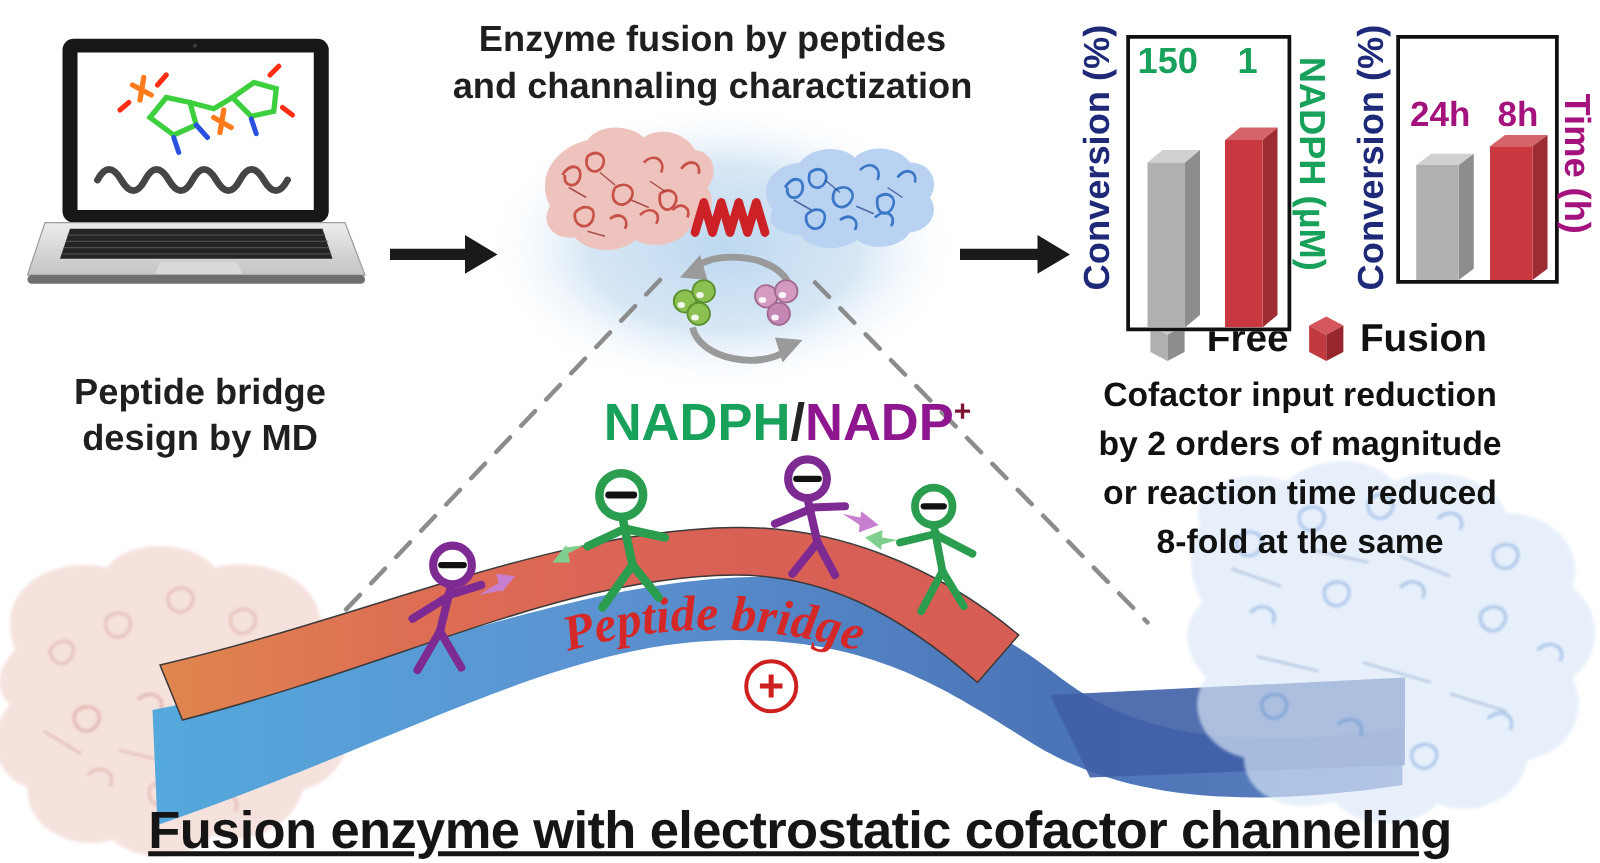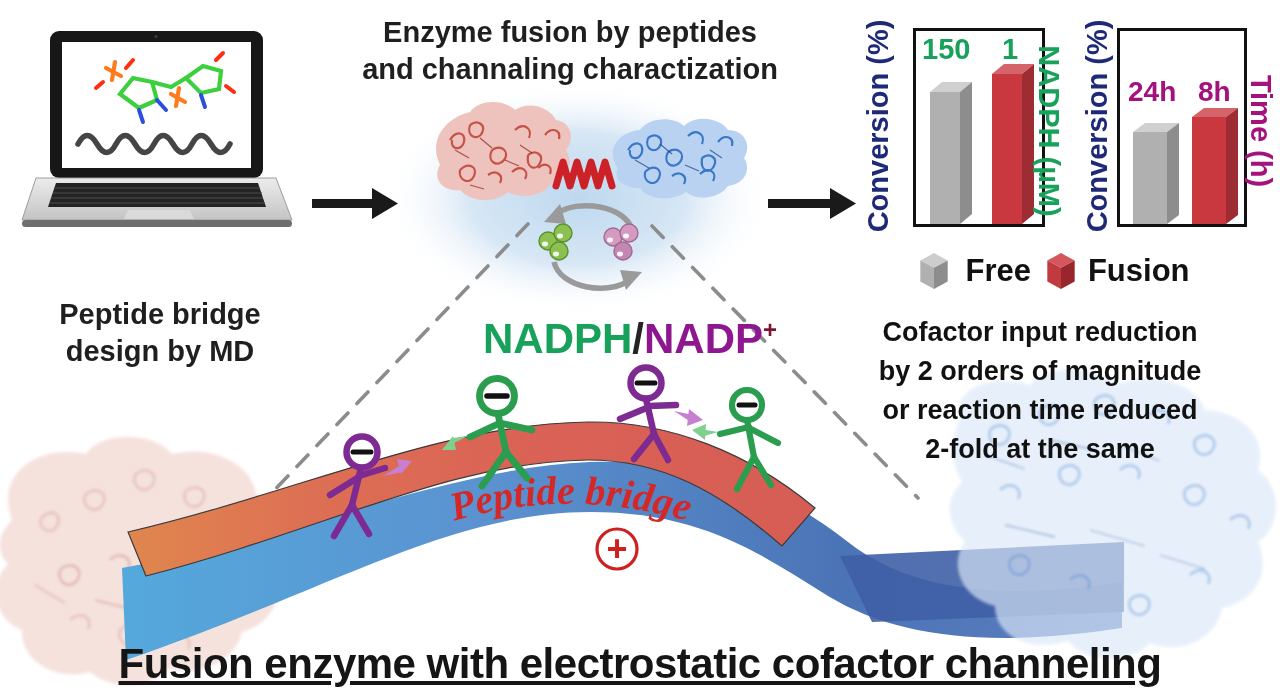--- a/index.html
+++ b/index.html
@@ -315,21 +315,21 @@
     <div>Enzyme fusion by peptides</div>
     <div>and channaling charactization</div>
   </div>
 
   <div class="abs z2 nadph-label" style="left:440px;top:308px;width:380px;text-align:center;">
     <span class="g">NADPH</span><span class="s">/</span><span class="p">NADP</span><sup>+</sup>
   </div>
 
   <div>
     <div class="abs z3 vlabel navy rot-ccw" style="left:753px;top:110px;width:250px;">Conversion (%)</div>
-    <div class="abs z3 chart-frame" style="left:901px;top:28px;width:132px;height:199px;margin-left:12px;">
+    <div class="abs z3 chart-frame" style="left:901px;top:28px;width:132px;height:237px;">
       <span class="bar-label green" style="left:6px;top:3px;">150</span>
       <span class="bar-label green" style="left:86px;top:3px;">1</span>
       <svg style="position:absolute;left:0;bottom:0;" width="126" height="193" viewBox="0 0 126 193">
         <g>
           <polygon points="14,61 26,51 56,51 44,61" fill="#d0d0d0"></polygon>
           <polygon points="44,61 56,51 56,183 44,193" fill="#8d8d8d"></polygon>
           <rect x="14" y="61" width="30" height="132" fill="#b0b0b0"></rect>
         </g>
         <g>
           <polygon points="76,43 88,33 118,33 106,43" fill="#d4646a"></polygon>
@@ -374,22 +374,22 @@
     <span style="display:flex;align-items:center;gap:9px;text-align:right;">
       <svg width="36" height="40" viewBox="0 0 34 38">
         <polygon points="17,2 30,9 17,16 4,9" fill="#d4575d"></polygon>
         <polygon points="4,9 17,16 17,36 4,29" fill="#c13a40"></polygon>
         <polygon points="30,9 17,16 17,36 30,29" fill="#97272c"></polygon>
       </svg>
       <span class="legend-label">Fusion</span>
     </span>
   </div>
 
-  <div class="abs z2 rightcap" style="left:845px;top:313px;width:390px;">
+  <div class="abs z2 rightcap" style="left:845px;top:297px;width:390px;">
     <div>Cofactor input reduction</div>
     <div>by 2 orders of magnitude</div>
     <div>or  reaction time reduced</div>
-    <div>2-fold at the same</div>
+    <div>8-fold at the same</div>
   </div>
 
   <div class="abs z2 bottom-title" style="left:0;top:640px;width:1280px;text-decoration:underline;">Fusion enzyme with electrostatic cofactor channeling</div>
 
 </div>
 
 </body></html>

